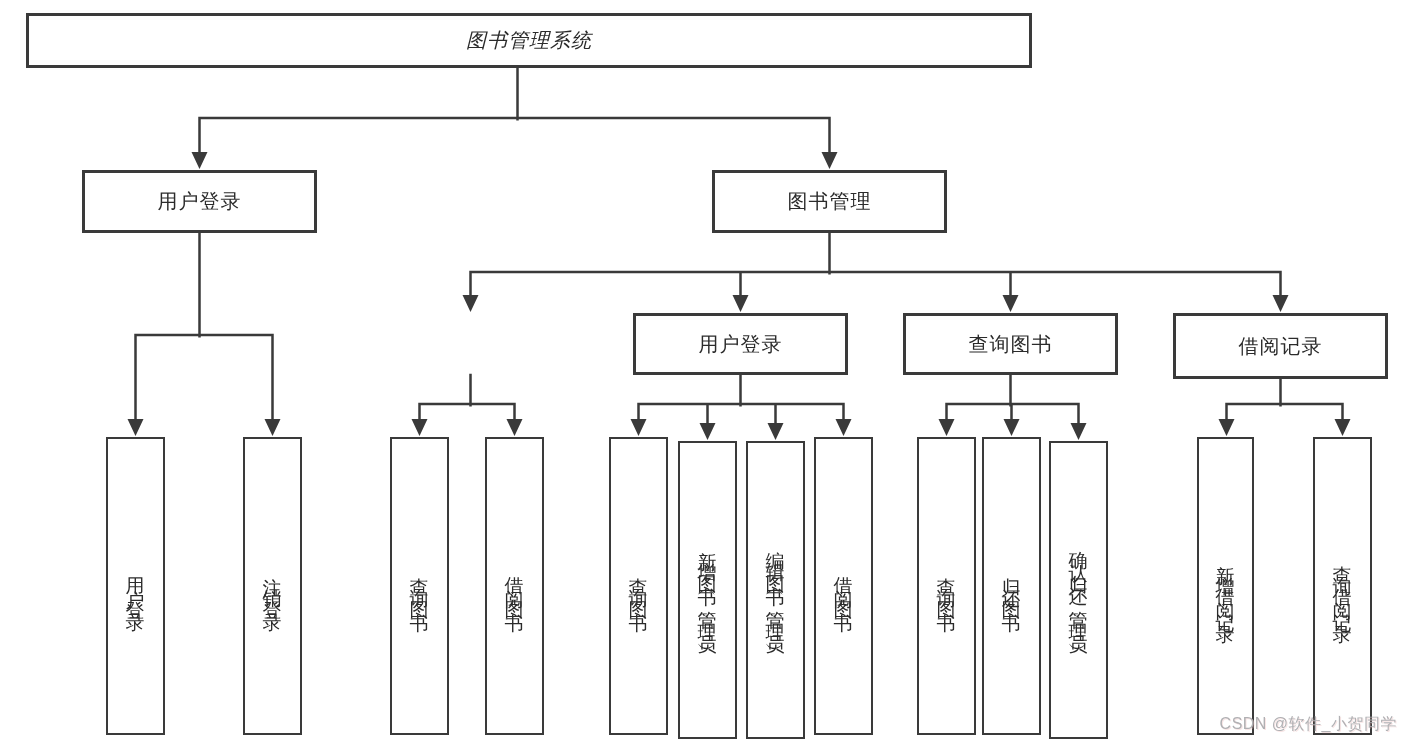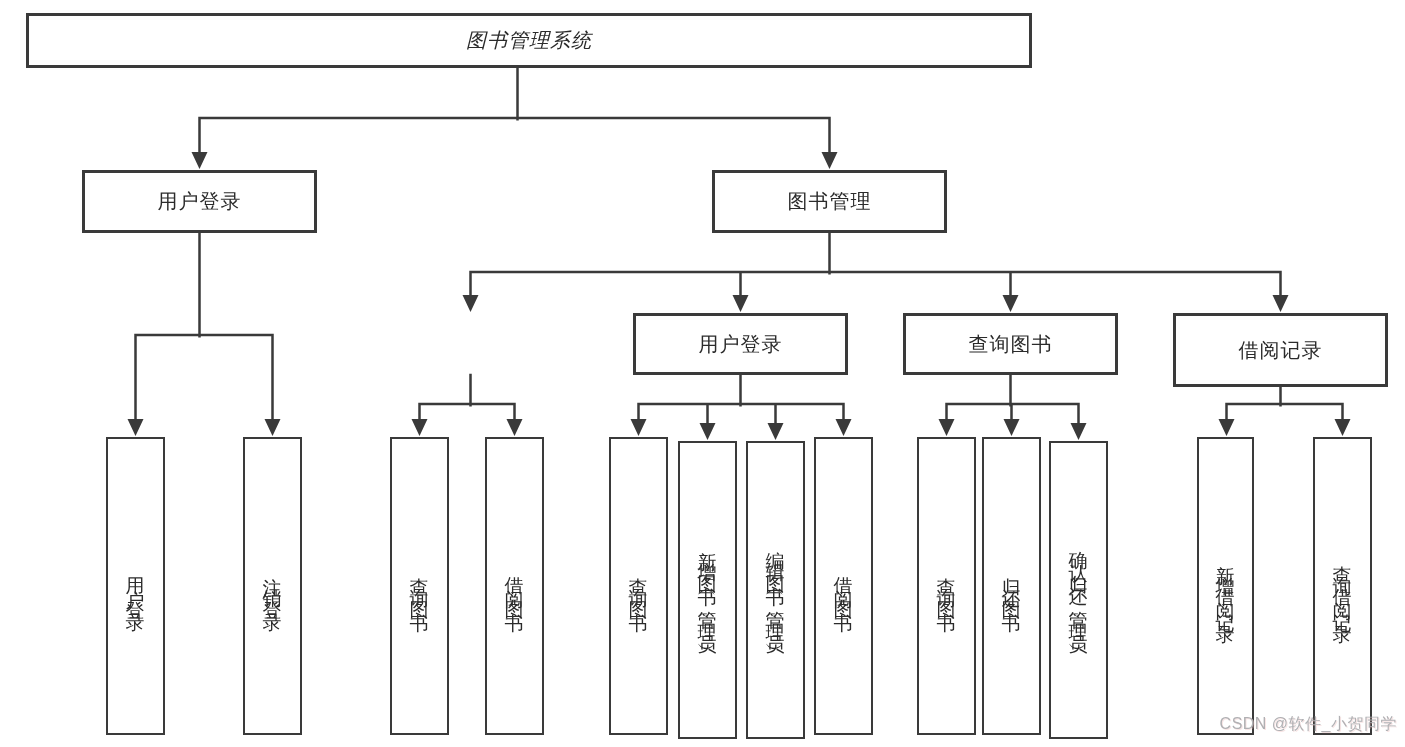--- a/index.html
+++ b/index.html
@@ -101,21 +101,21 @@
     </g>
   </svg>
 
   <div class="node l1" style="left:26px; top:13px; width:1006px; height:55px;font-style:italic;">图书管理系统</div>
 
   <div class="node l2" style="left:82px; top:170px; width:235px; height:63px;">用户登录</div>
   <div class="node l2" style="left:712px; top:170px; width:235px; height:63px;">图书管理</div>
 
   <div class="node l3" style="left:633px; top:313px; width:215px; height:62px;">用户登录</div>
   <div class="node l3" style="left:903px; top:313px; width:215px; height:62px;">查询图书</div>
-  <div class="node l3" style="left:1173px; top:313px; width:215px; height:74px;">借阅记录</div>
+  <div class="node l3" style="left:1173px; top:313px; width:215px; height:66px;">借阅记录</div>
 
   <div class="node l4" style="left:106px; top:437px; width:59px; height:298px;">
     <span>用户登录</span>
   </div>
   <div class="node l4" style="left:243px; top:437px; width:59px; height:298px;">
     <span>注销登录</span>
   </div>
 
   <div class="node l4" style="left:390px; top:437px; width:59px; height:298px;">
     <span>查询图书</span>

